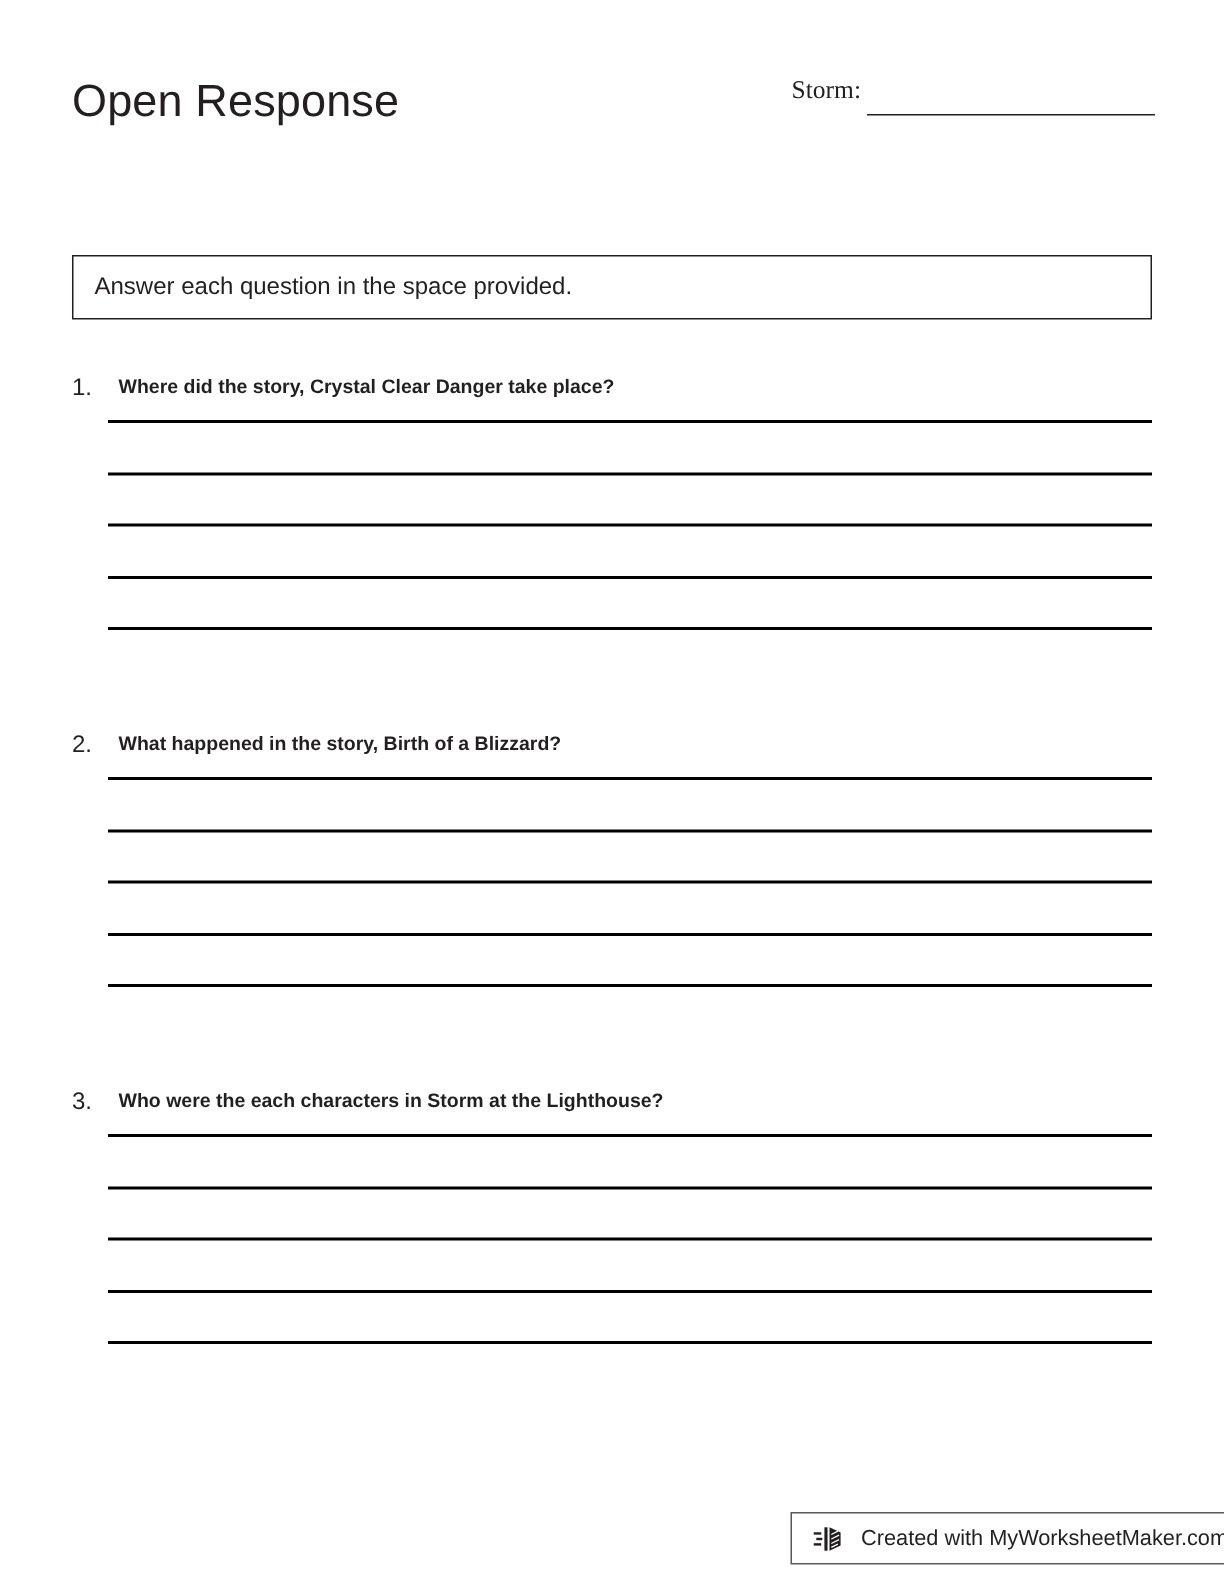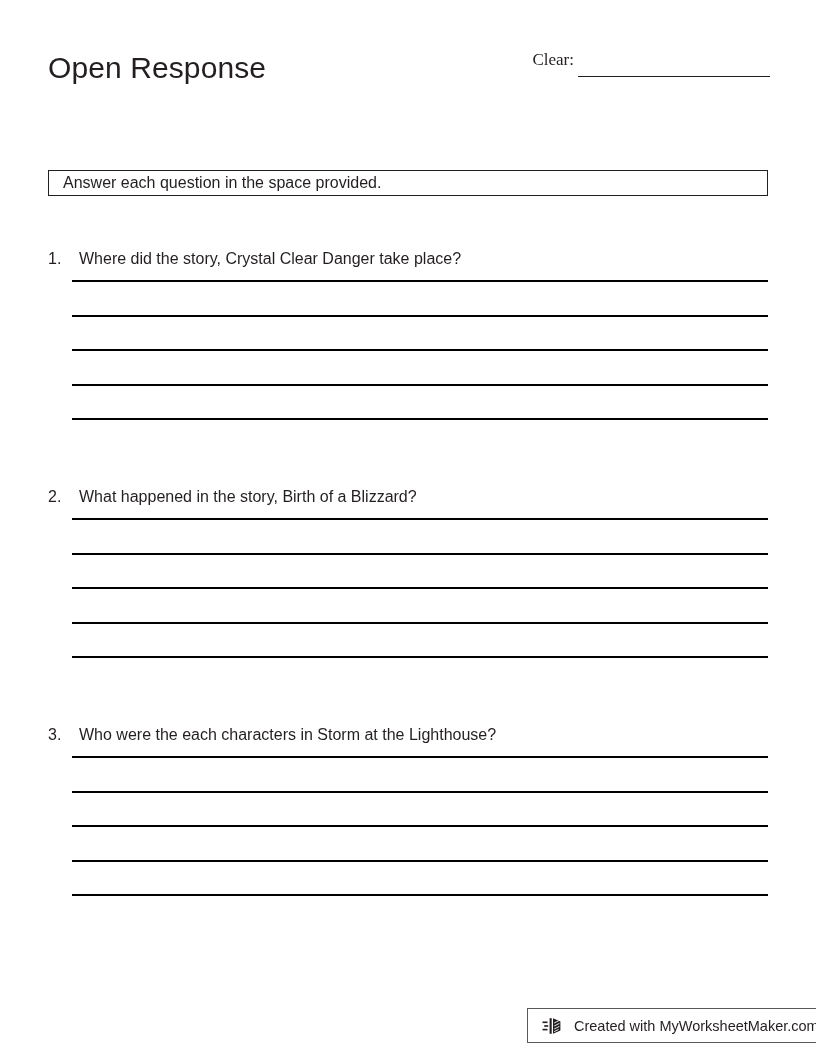--- a/index.html
+++ b/index.html
@@ -73,21 +73,21 @@
     top: 28px;
     border-bottom: 1.3px solid #231f20;
   }
 
   
   .instruction-box {
     position: absolute;
     left: 48px;
     top: 170px;
     width: 720px;
-    height: 26px;
+    height: 43px;
     border: 1.2px solid #231f20;
     box-sizing: border-box;
     background: #ffffff;
   }
 
   .instruction-text {
     position: absolute;
     left: 14px;
     top: 50%;
     transform: translateY(-50%);
@@ -122,23 +122,24 @@
     font-size: 16px;
     color: #231f20;
     width: 26px;
     white-space: nowrap;
   }
 
   .q-text {
     position: absolute;
     left: 31px;
     top: 0;
-    font-size: 16px;
-    color: #231f20;
-    white-space: nowrap;
+    font-size: 13px;
+    color: #231f20;
+    white-space: nowrap;
+    font-weight: bold;
   }
 
   .answer-lines {
     position: absolute;
     left: 24px;
     top: 30px;
     width: 696px;
   }
 
   .answer-line {
@@ -184,21 +185,21 @@
 
 <div class="page">
 
   <div class="header">
 
     <div class="page-title">Open Response</div>
 
     <div class="namedate">
 
       <div class="nd-row">
-        <span class="nd-label">Clear:</span>
+        <span class="nd-label">Storm:</span>
         <span class="nd-line"></span>
       </div>
 
 
     </div>
   </div>
 
   <div class="instruction-box">
     <span class="instruction-text">Answer each question in the space provided.</span>
   </div>

